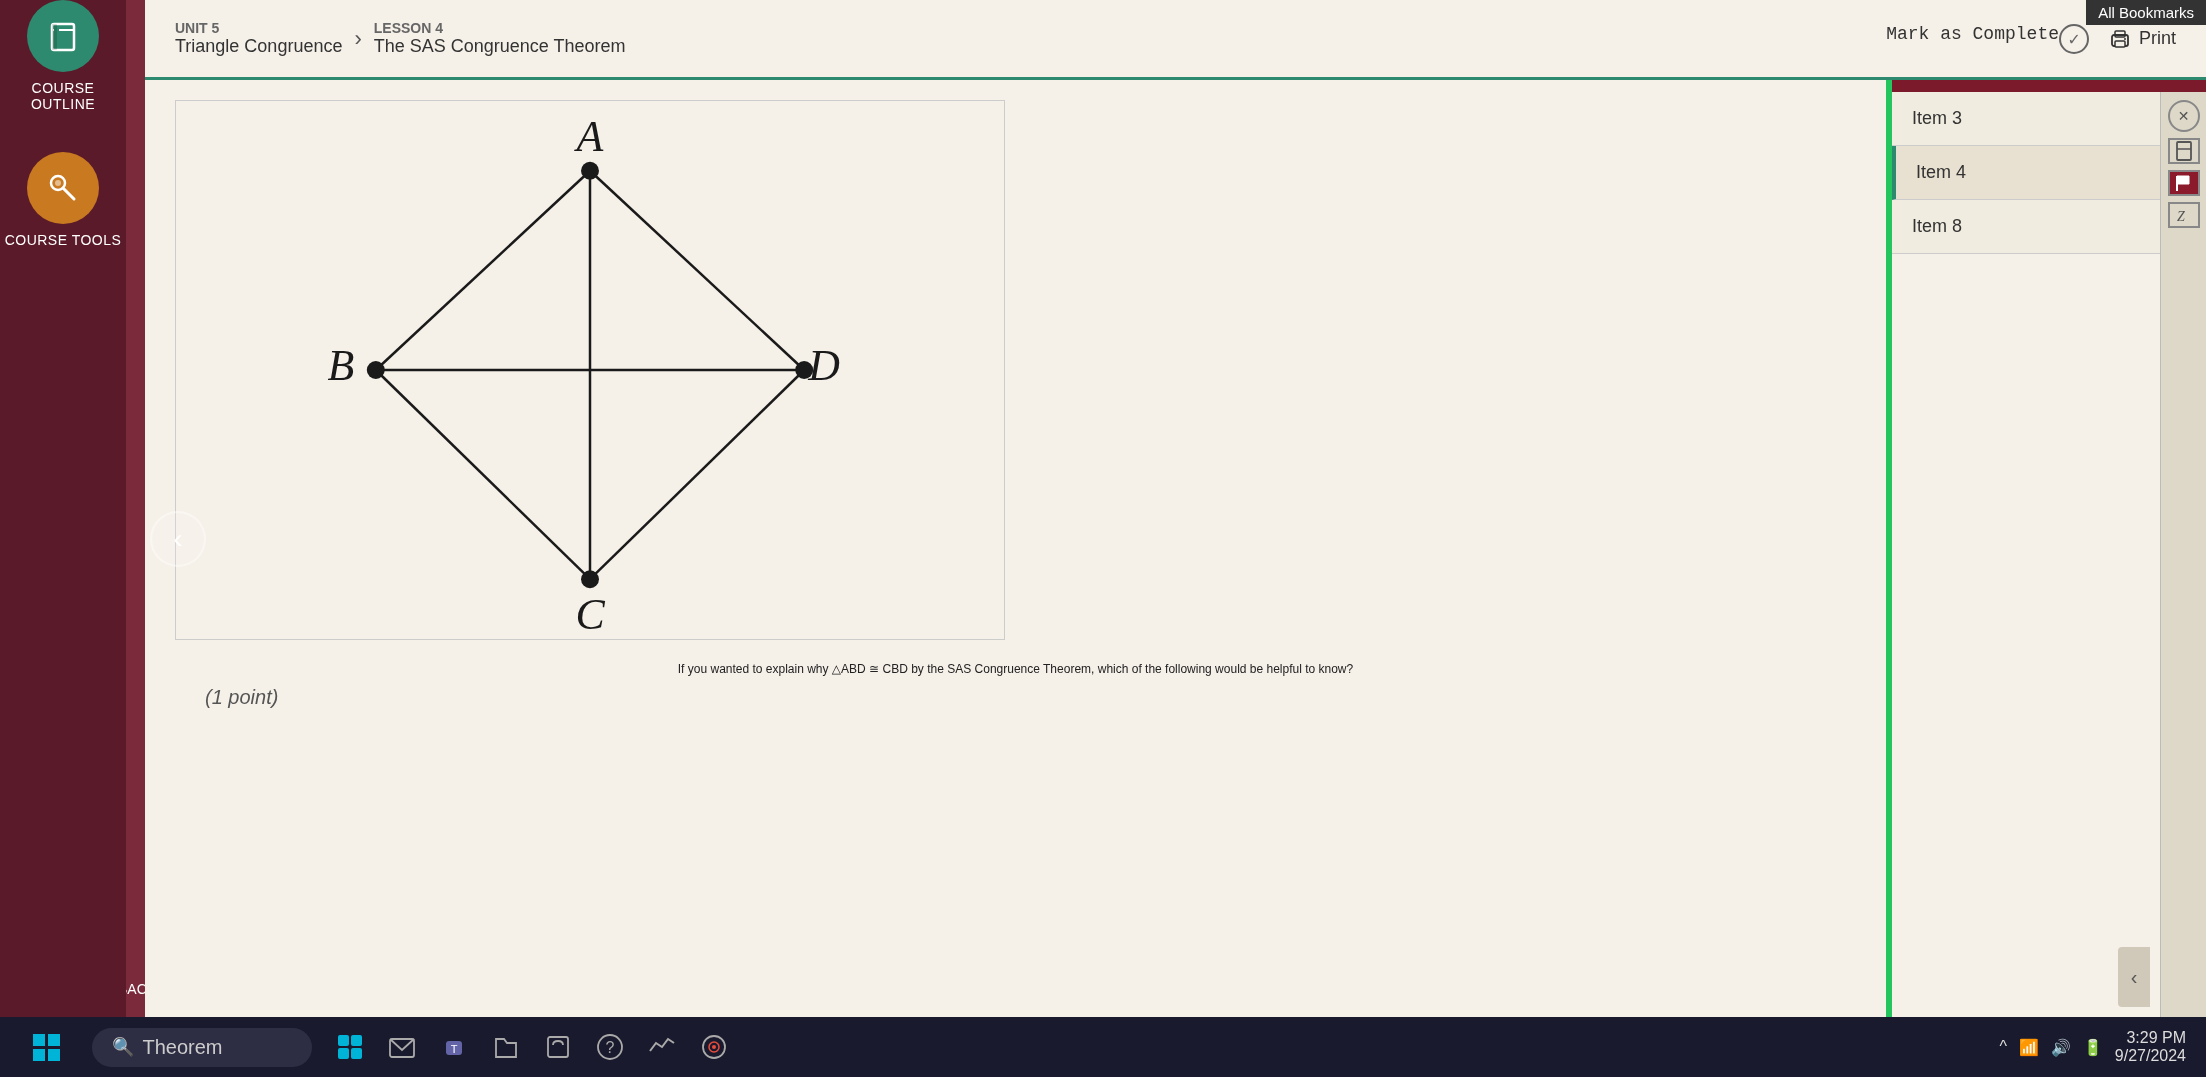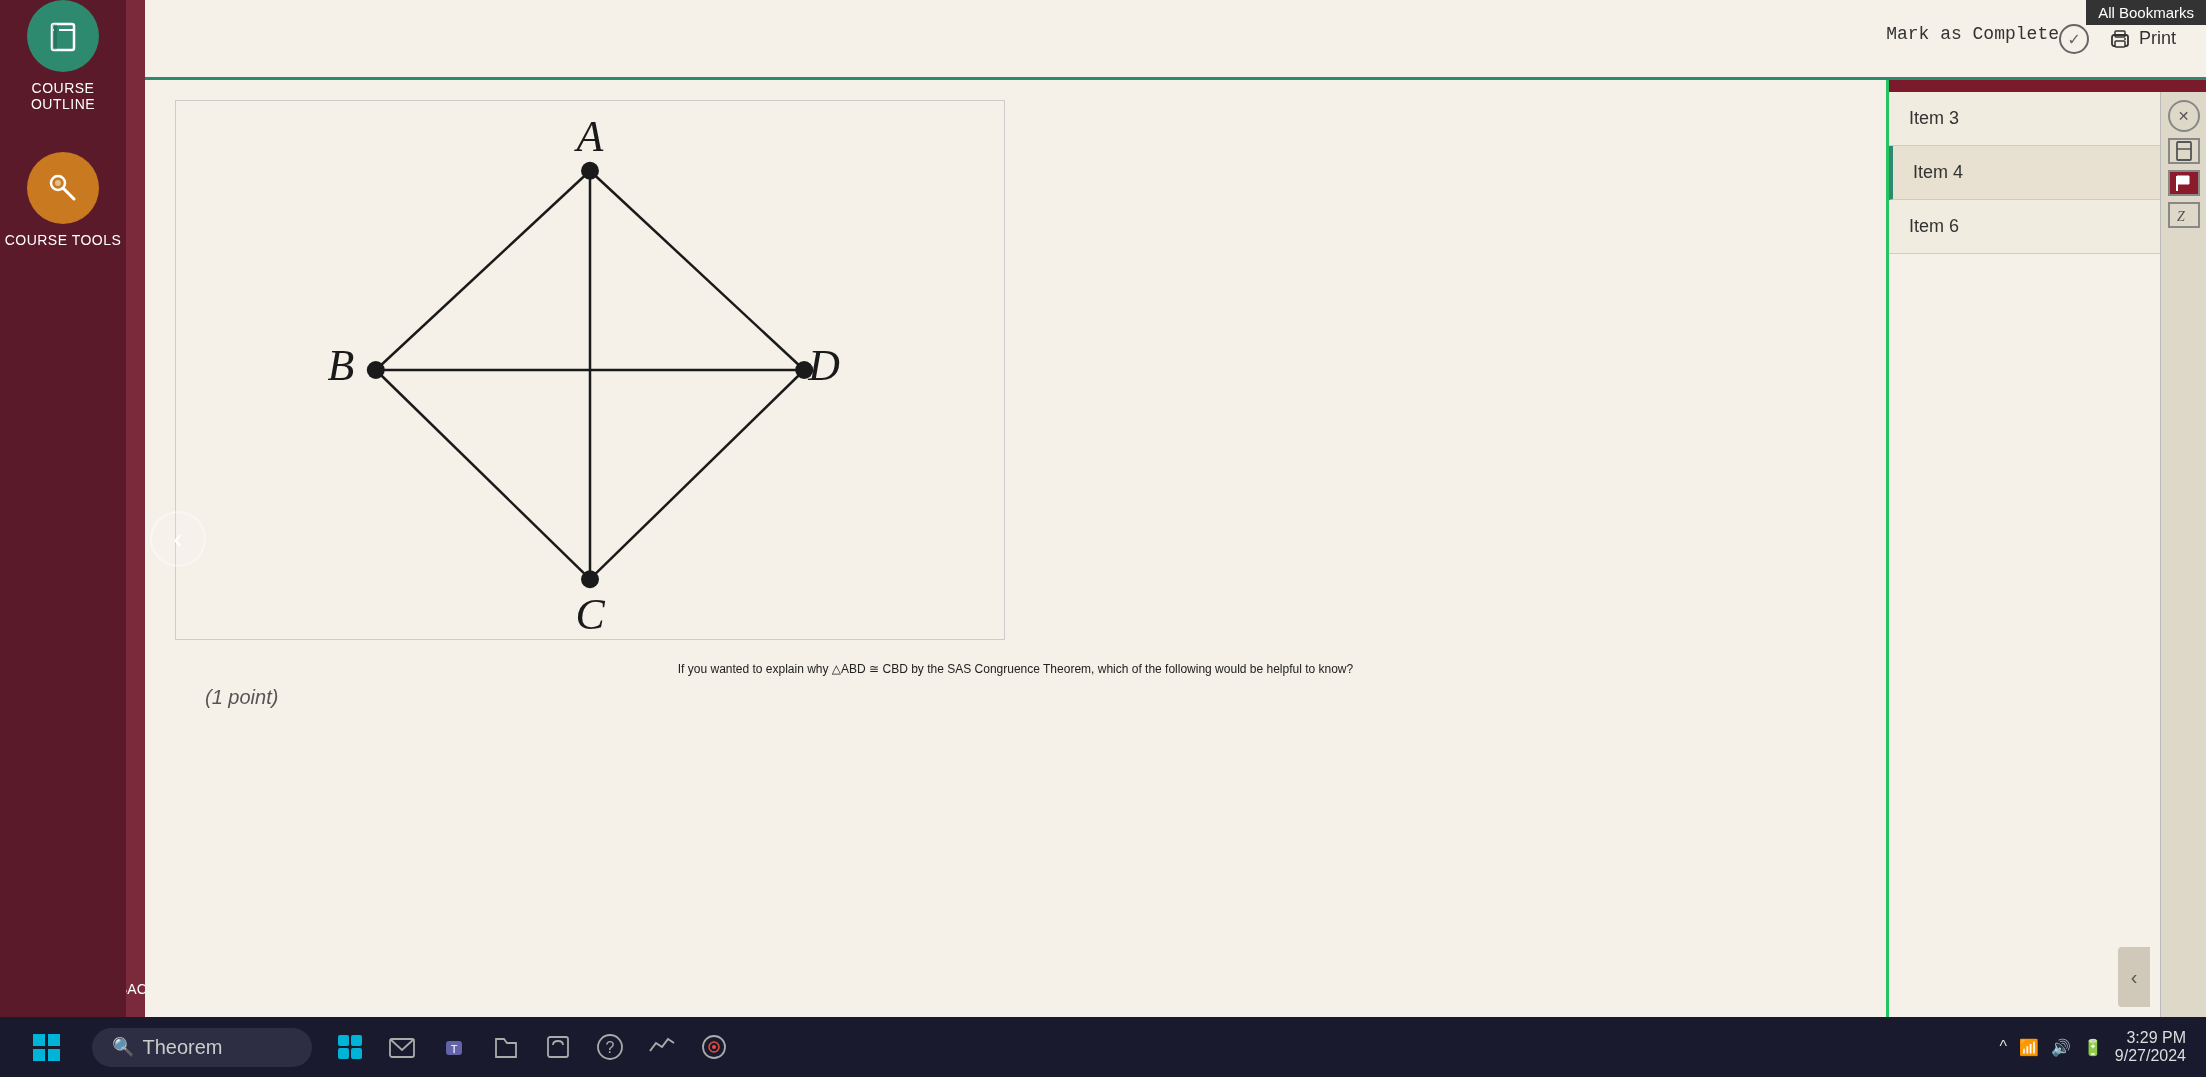--- a/index.html
+++ b/index.html
@@ -455,20 +455,31 @@
 </div>
 
 <div class="weather">
   <div>67°F</div>
   <div>Rain</div>
 </div>
 
 <div class="main-content">
 
   <div class="top-bar">
+    <div class="breadcrumb">
+      <div class="breadcrumb-unit">
+        <span class="breadcrumb-unit-label">UNIT 5</span>
+        <span class="breadcrumb-unit-name">Triangle Congruence</span>
+      </div>
+      <span class="breadcrumb-chevron">›</span>
+      <div class="breadcrumb-lesson">
+        <span class="breadcrumb-lesson-label">LESSON 4</span>
+        <span class="breadcrumb-lesson-name">The SAS Congruence Theorem</span>
+      </div>
+    </div>
     <div class="top-bar-right">
       <div class="mark-complete-btn">
         <span>Mark as Complete</span>
         <div class="mark-complete-check">✓</div>
       </div>
       <button class="print-btn">
         <svg width="22" height="22" viewBox="0 0 22 22" fill="none">
           <rect x="3" y="7" width="16" height="11" rx="2" fill="none" stroke="#333" stroke-width="1.8"></rect>
           <rect x="6" y="13" width="10" height="6" rx="1" fill="#f5f0e8" stroke="#333" stroke-width="1.5"></rect>
           <rect x="6" y="3" width="10" height="6" rx="1" fill="none" stroke="#333" stroke-width="1.5"></rect>
@@ -511,37 +522,37 @@
       </div>
 
       <div class="question-area">
         <div class="question-text">
           If you wanted to explain why △ABD ≅ CBD by the SAS Congruence Theorem, which of the following would be helpful to know?
         </div>
         <div class="question-points">(1 point)</div>
       </div>
     </div>
 
-    <div style="display:flex; flex-direction:column; width:320px; border-left:3px solid #22c55e;">
+    <div style="display:flex; flex-direction:column; width:320px; border-left:6px solid #22c55e;">
 
       <div style="height:12px; background:#7a1a2a;"></div>
 
       <div style="display:flex; flex:1;">
         <div style="flex:1; display:flex; flex-direction:column;">
 
           <div class="panel-item">
             <span class="panel-item-label">Item 3</span>
           </div>
 
           <div class="panel-item active">
             <span class="panel-item-label">Item 4</span>
           </div>
 
           <div class="panel-item">
-            <span class="panel-item-label">Item 6</span>
+            <span class="panel-item-label">Item 8</span>
           </div>
 
 
           <div style="display:flex; justify-content:flex-end; margin-top:auto; padding:10px;">
             <div class="collapse-btn">‹</div>
           </div>
         </div>
 
         <div class="panel-side-icons">
           <div class="icon-circle" style="font-size:14px;">✕</div>

